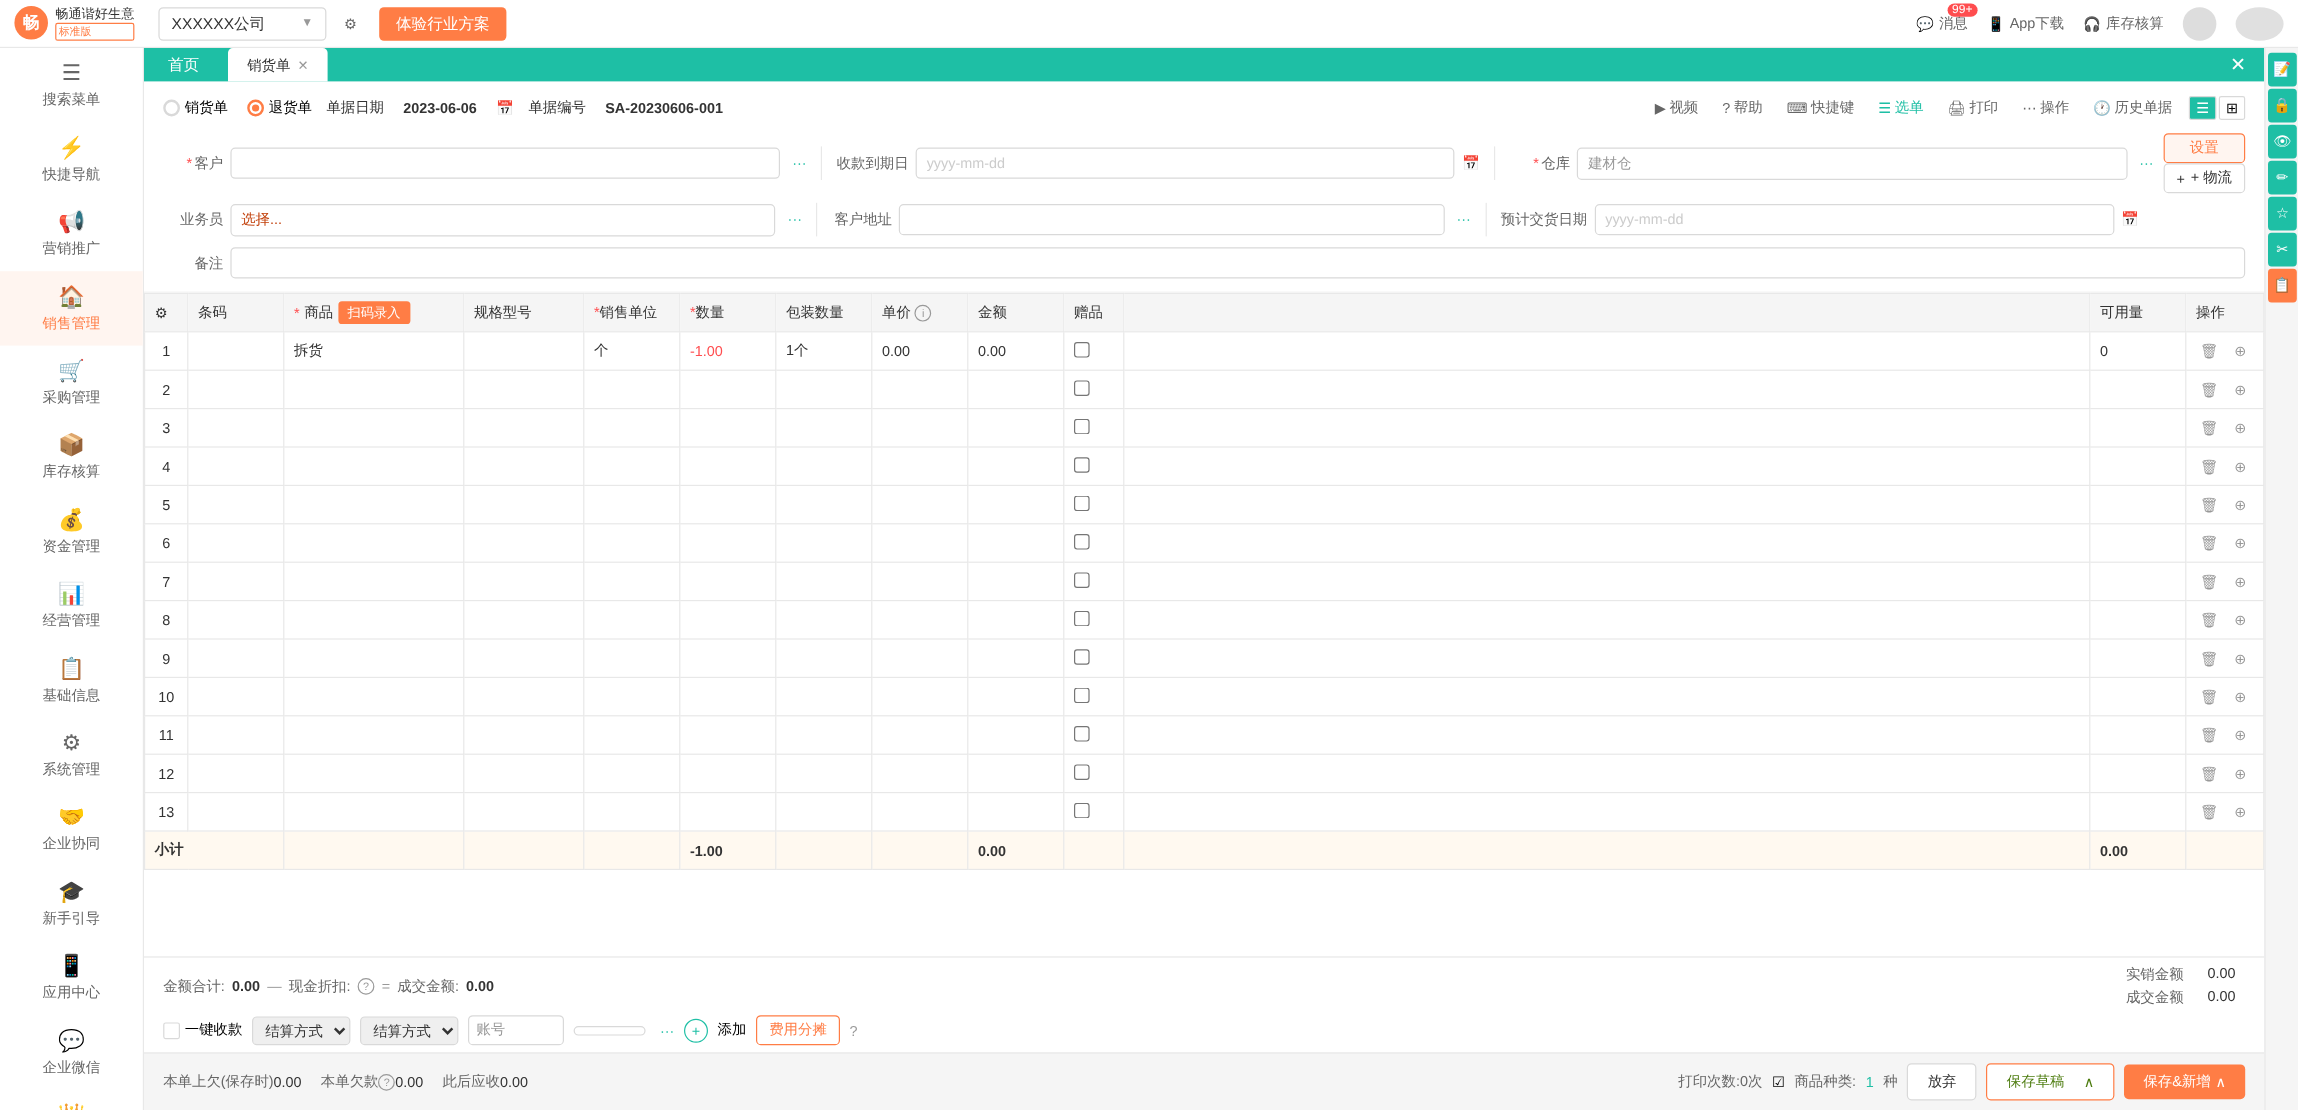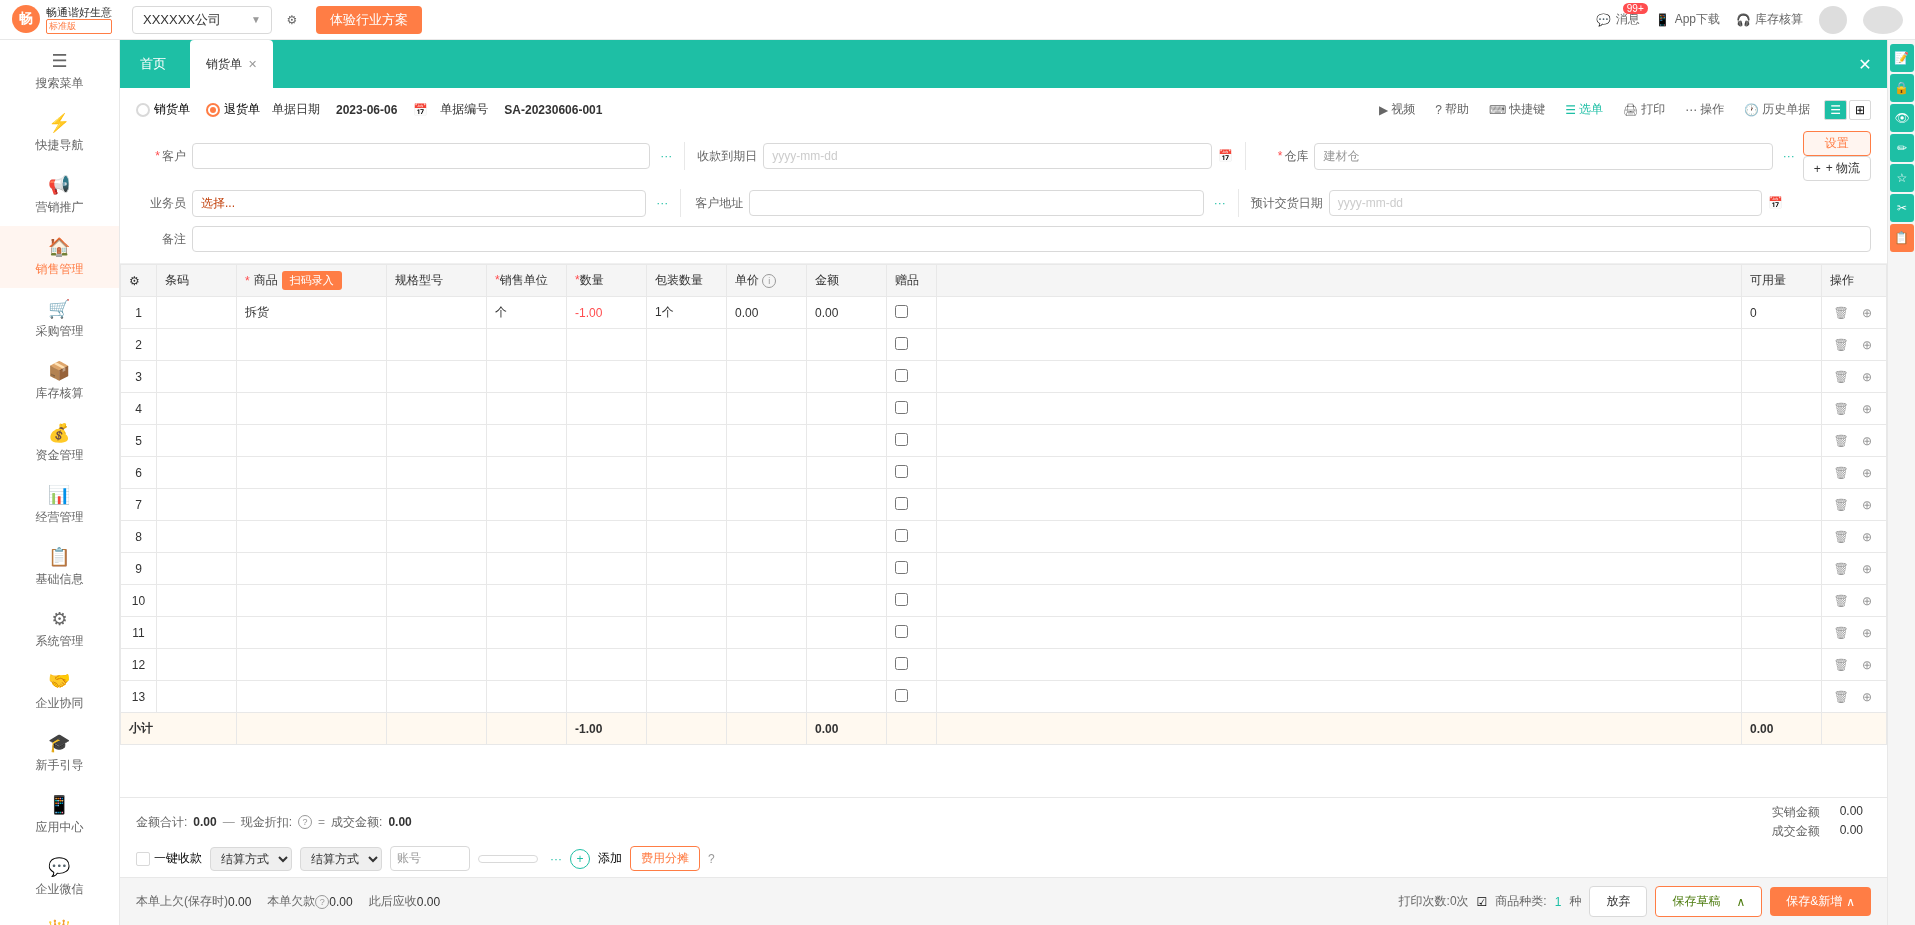--- a/index.html
+++ b/index.html
@@ -28,21 +28,21 @@
     .sidebar { width: 120px; background: #fff; border-right: 1px solid #e8e8e8; display: flex; flex-direction: column; flex-shrink: 0; }
     .sidebar-item { display: flex; flex-direction: column; align-items: center; padding: 10px 0; cursor: pointer; color: #666; gap: 3px; }
     .sidebar-item.active { color: #ff7d45; background: #fff5f0; }
     .sidebar-item-icon { font-size: 18px; }
     .sidebar-item-label { font-size: 12px; }
 
     
     .content-area { flex: 1; display: flex; flex-direction: column; overflow: hidden; }
 
     
-    .tab-bar { height: 48px; background: #1ebfa5; display: flex; align-items: center; padding: 0 0; flex-shrink: 0; }
+    .tab-bar { height: 28px; background: #1ebfa5; display: flex; align-items: center; padding: 0 0; flex-shrink: 0; }
     .tab-home { padding: 0 20px; height: 100%; display: flex; align-items: center; color: white; cursor: pointer; font-size: 13px; }
     .tab-item { height: 100%; display: flex; align-items: center; gap: 6px; padding: 0 16px; background: white; color: #333; font-size: 13px; cursor: pointer; border-radius: 4px 4px 0 0; margin-left: 4px; }
     .tab-close { color: #999; font-size: 11px; cursor: pointer; }
     .tab-bar-right { margin-left: auto; display: flex; align-items: center; padding-right: 8px; }
     .tab-bar-close { color: white; font-size: 16px; cursor: pointer; width: 28px; height: 28px; display: flex; align-items: center; justify-content: center; }
 
     
     .form-area { background: white; padding: 10px 16px; border-bottom: 1px solid #f0f0f0; flex-shrink: 0; }
     .form-top-bar { display: flex; align-items: center; gap: 12px; margin-bottom: 10px; }
     .radio-group { display: flex; align-items: center; gap: 16px; }

